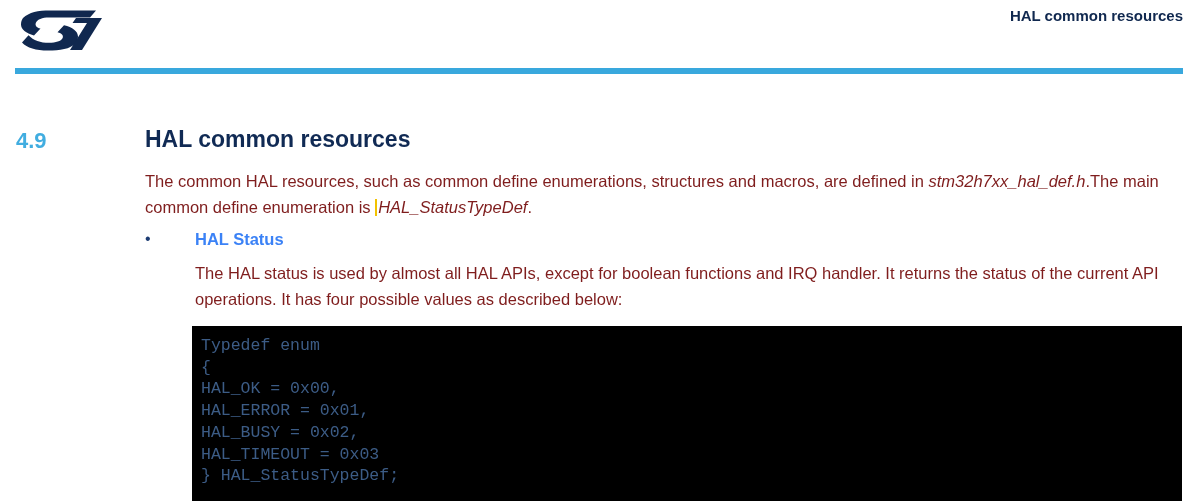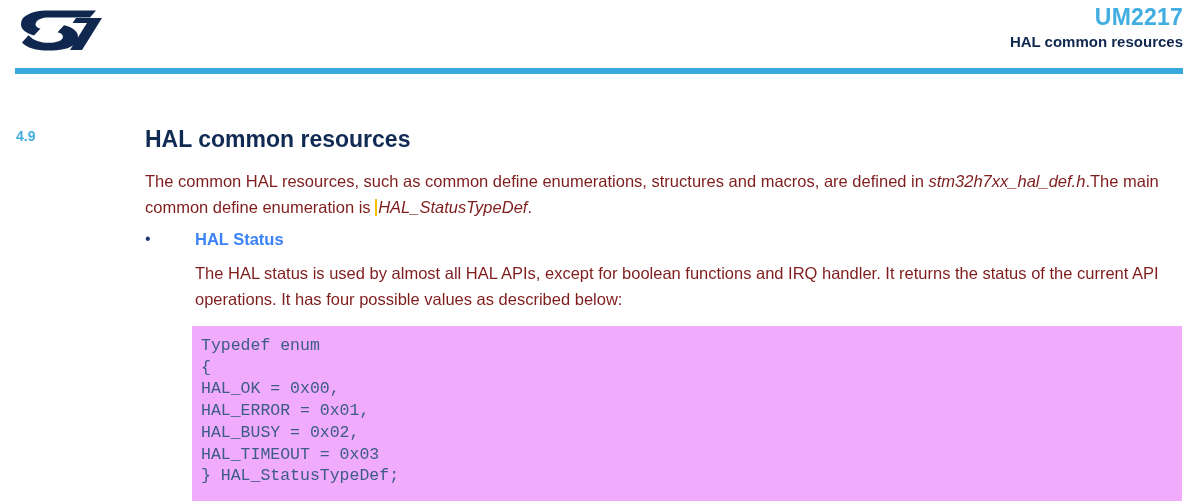--- a/index.html
+++ b/index.html
@@ -64,21 +64,21 @@
     position: absolute;
     left: 0;
     top: 126px;
     width: 1197px;
     height: 34px;
   }
   #section-number {
     position: absolute;
     left: 16px;
     top: 2px;
-    font-size: 14px;
+    font-size: 22px;
     font-weight: bold;
     color: #41ADE0;
   }
   #section-title {
     position: absolute;
     left: 145px;
     top: 0px;
     font-size: 23px;
     font-weight: bold;
     color: #102A54;
@@ -142,21 +142,21 @@
     width: 990px;
   }
 
   
   #code-block {
     position: absolute;
     left: 192px;
     top: 326px;
     width: 990px;
     height: 175px;
-    background: #f0abfc;
+    background: #000000;
     box-sizing: border-box;
     padding: 9px 0 0 9px;
   }
   #code-content {
     font-family: "Liberation Mono", "DejaVu Sans Mono", monospace;
     font-size: 16.5px;
     line-height: 21.7px;
     color: #3C5C86;
     white-space: pre;
   }
@@ -173,21 +173,20 @@
                L18,26.5 C10,24.5 5,20.5 5,15.6 C5,13.2 5.7,10.7 7,9 Z" fill="#10284F"></path>
       <path d="M6,33.5 L12.5,26.2 C17.5,31.5 24.5,33.8 33,33.8
                C40,33.8 45,32.2 46.5,29.3 C47.8,26.8 46.2,24.3 41.5,23.2
                L48,16.3 C56.5,18.3 62,22.3 62,27.6 C62,29.9 61.2,32.3 59.8,34
                C54,40.3 44,41.5 32,41.5 C20,41.5 11,39 6,33.5 Z" fill="#10284F"></path>
       <path d="M60,9 L86,9 L66,41 L54,41 L71,14 L56.5,14 Z" fill="#10284F"></path>
     </svg>
   </div>
 
   <div id="header-text-block">
-    <div id="doc-id">UM2217</div>
     <div id="header-subtitle">HAL common resources</div>
   </div>
 
   <div id="header-rule"></div>
 </div>
 
 <div id="section-heading">
   <span id="section-number">4.9</span>
   <span id="section-title">HAL common resources</span>
 </div>

